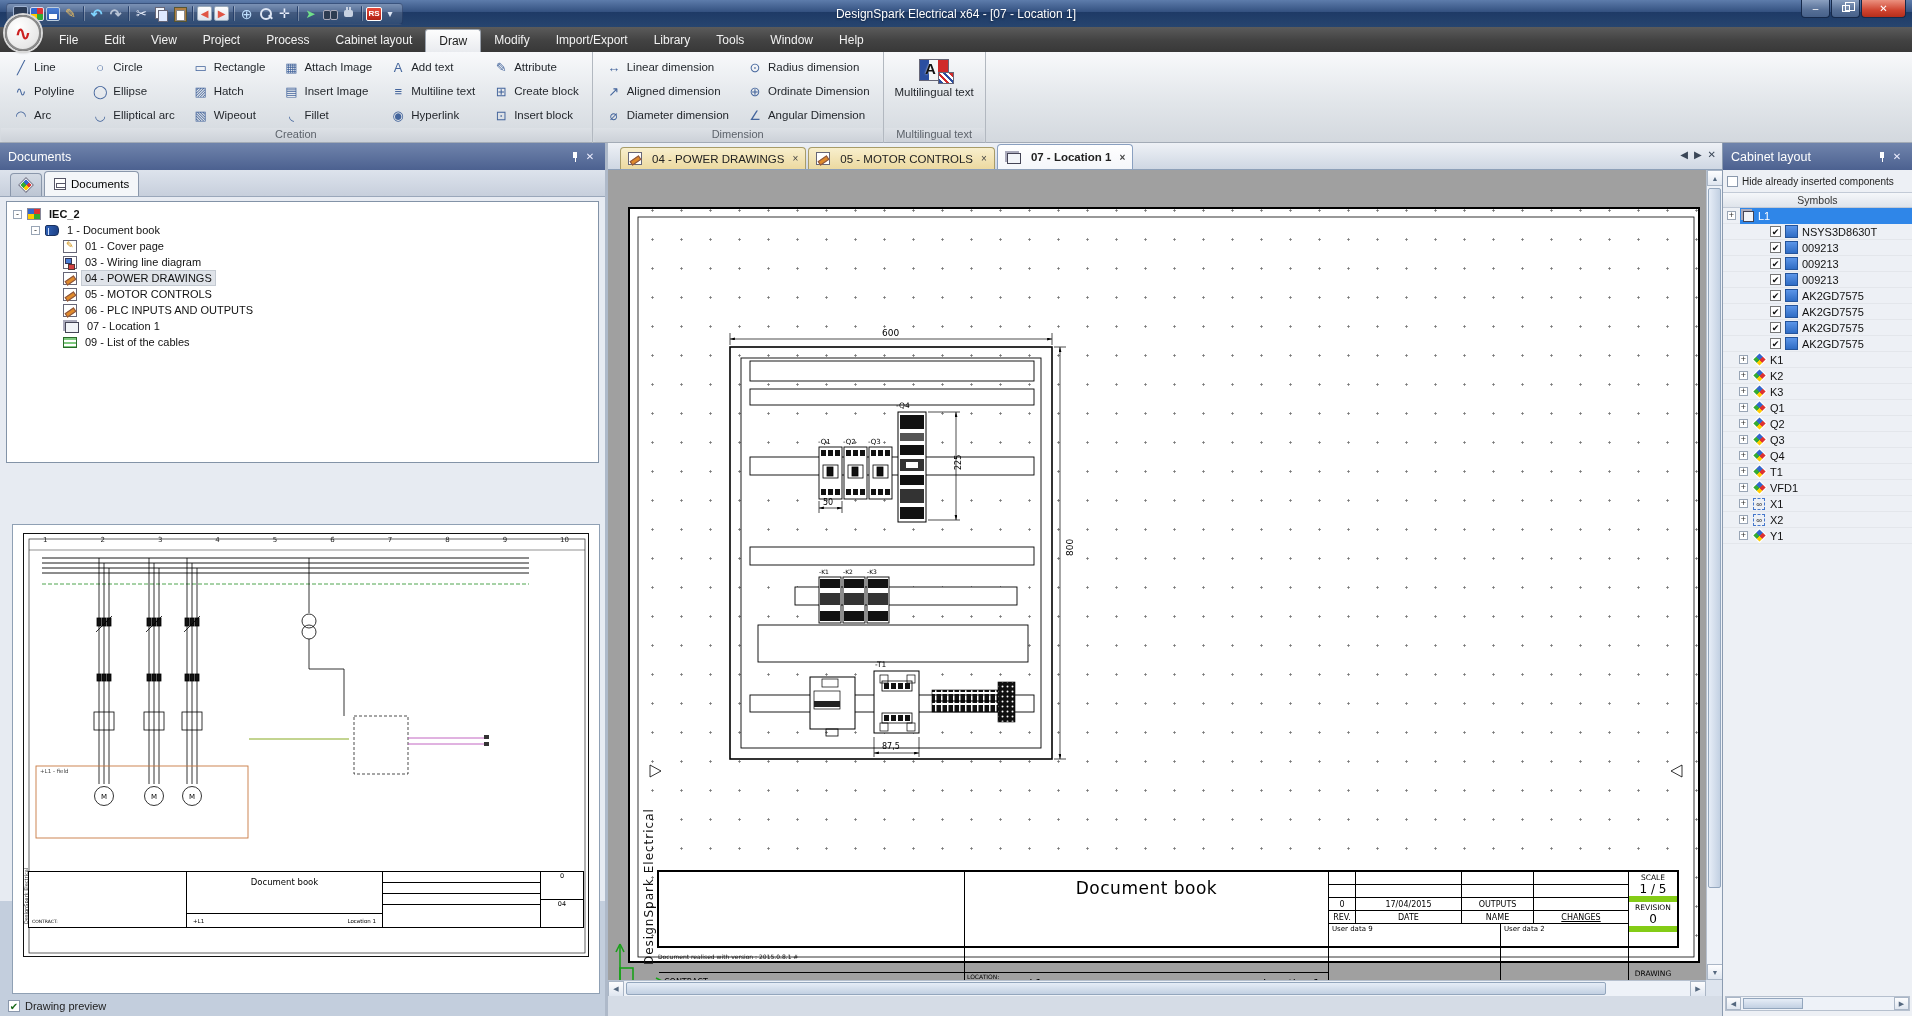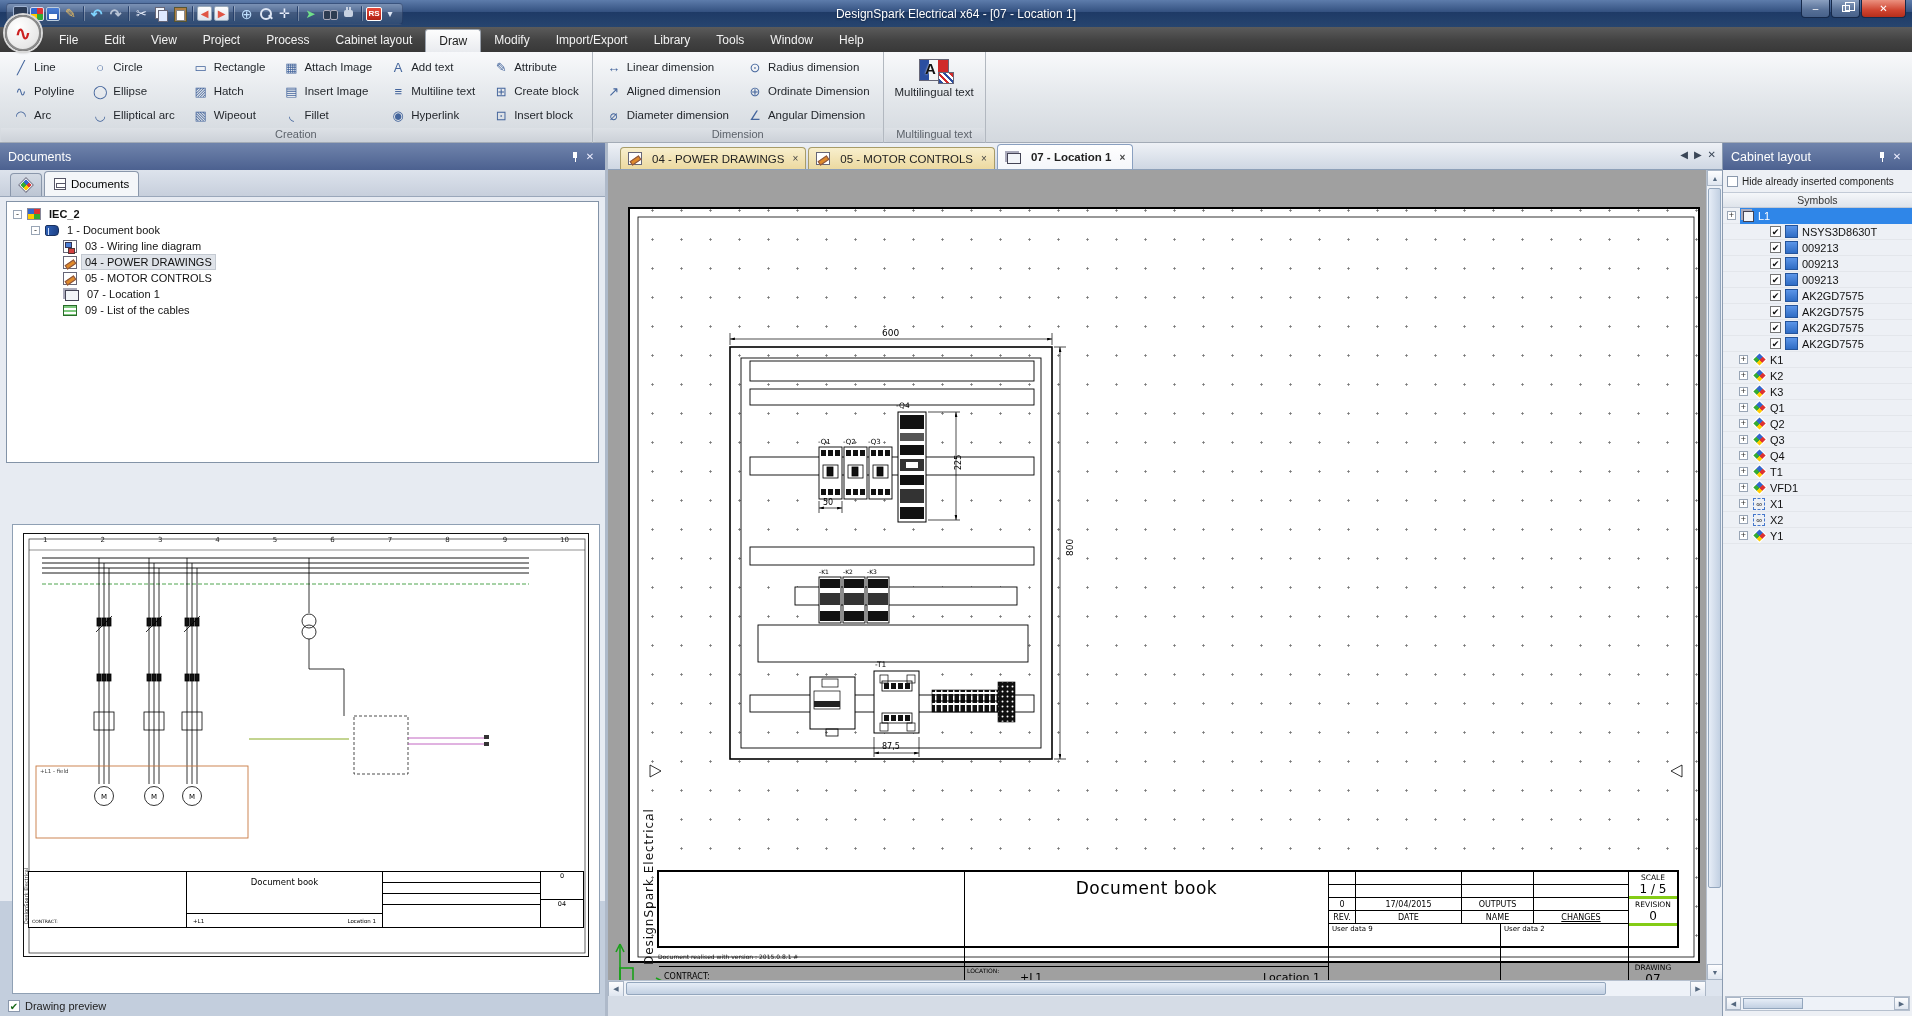--- a/index.html
+++ b/index.html
@@ -186,21 +186,21 @@
   .tb-loc-code { position:absolute; left:55px; bottom:2px; font-size:11px; }
   .tb-loc-name { position:absolute; right:8px; bottom:2px; font-size:11px; }
   .tb-rev { display:flex; flex-direction:column; font-size:8px; }
   .tb-rrow { display:grid; grid-template-columns:27px 106px 72px 1fr; border-bottom:1px solid #000; flex:0 0 13px; }
   .tb-rrow span { border-right:1px solid #000; display:flex; align-items:center; justify-content:center; }
   .tb-rrow span:last-child { border-right:none;text-decoration:underline; }
   .tb-urow { flex:1; display:grid; grid-template-columns:172px 1fr; }
   .tb-urow span { border-right:1px solid #000; font-size:7px; padding:1px 0 0 3px; }
   .tb-urow span:last-child { border-right:none; }
   .tb-c4 { display:flex; flex-direction:column; text-align:center; font-size:7.5px; }
-  .tb-c4 > div { flex:1; border-bottom:3px solid #84cc16; padding-top:1px; }
+  .tb-c4 > div { flex:1; border-bottom:6px solid #84cc16; padding-top:1px; }
   .tb-c4 > div:last-child { border-bottom:none;margin-top:36px; }
   .tb-c4 .val { display:block; font-size:12px; }
 
   .ucs { position:absolute; left:6px; top:770px; }
 
   .vscroll { position:absolute; right:0; top:0; width:16px; height:810px; background:#eef2f8; border-left:1px solid #b6c0ce; }
   .hscroll { position:absolute; left:0; top:810px; width:1098px; height:16px; background:#eef2f8; border-top:1px solid #b6c0ce; }
   .sbtn { position:absolute; width:16px; height:16px; background:linear-gradient(#fdfdfe,#dfe6f0); border:1px solid #aab6c6;
     font-size:7px; color:#55687f; display:flex; align-items:center; justify-content:center; }
   .thumb-v { position:absolute; left:1px; top:18px; width:13px; height:700px; border:1px solid #93a6bd; border-radius:2px;
@@ -503,40 +503,50 @@
           <span class="ticon icon-project"></span>
           <span class="tlabel">IEC_2</span>
         </div>
 
         <div class="trow lvl1">
           <span class="texp">-</span>
           <span class="ticon icon-book"></span>
           <span class="tlabel">1 - Document book</span>
         </div>
 
+        <div class="trow lvl2 noexp">
+          <span class="texp"></span>
+          <span class="ticon icon-page icon-cover"></span>
+          <span class="tlabel">01 - Cover page</span>
+        </div>
 
 
         <div class="trow lvl2 noexp">
           <span class="texp"></span>
           <span class="ticon icon-page icon-wld"></span>
           <span class="tlabel">03 - Wiring line diagram</span>
         </div>
 
         <div class="trow lvl2 noexp sel">
           <span class="texp"></span>
           <span class="ticon icon-page icon-scheme"></span>
           <span class="tlabel">04 - POWER DRAWINGS</span>
         </div>
 
         <div class="trow lvl2 noexp">
           <span class="texp"></span>
           <span class="ticon icon-page icon-scheme"></span>
           <span class="tlabel">05 - MOTOR CONTROLS</span>
         </div>
 
+        <div class="trow lvl2 noexp">
+          <span class="texp"></span>
+          <span class="ticon icon-page icon-scheme"></span>
+          <span class="tlabel">06 - PLC INPUTS AND OUTPUTS</span>
+        </div>
 
         <div class="trow lvl2 noexp">
           <span class="texp"></span>
           <span class="ticon icon-cab3d"></span>
           <span class="tlabel">07 - Location 1</span>
         </div>
 
 
         <div class="trow lvl2 noexp">
           <span class="texp"></span>

